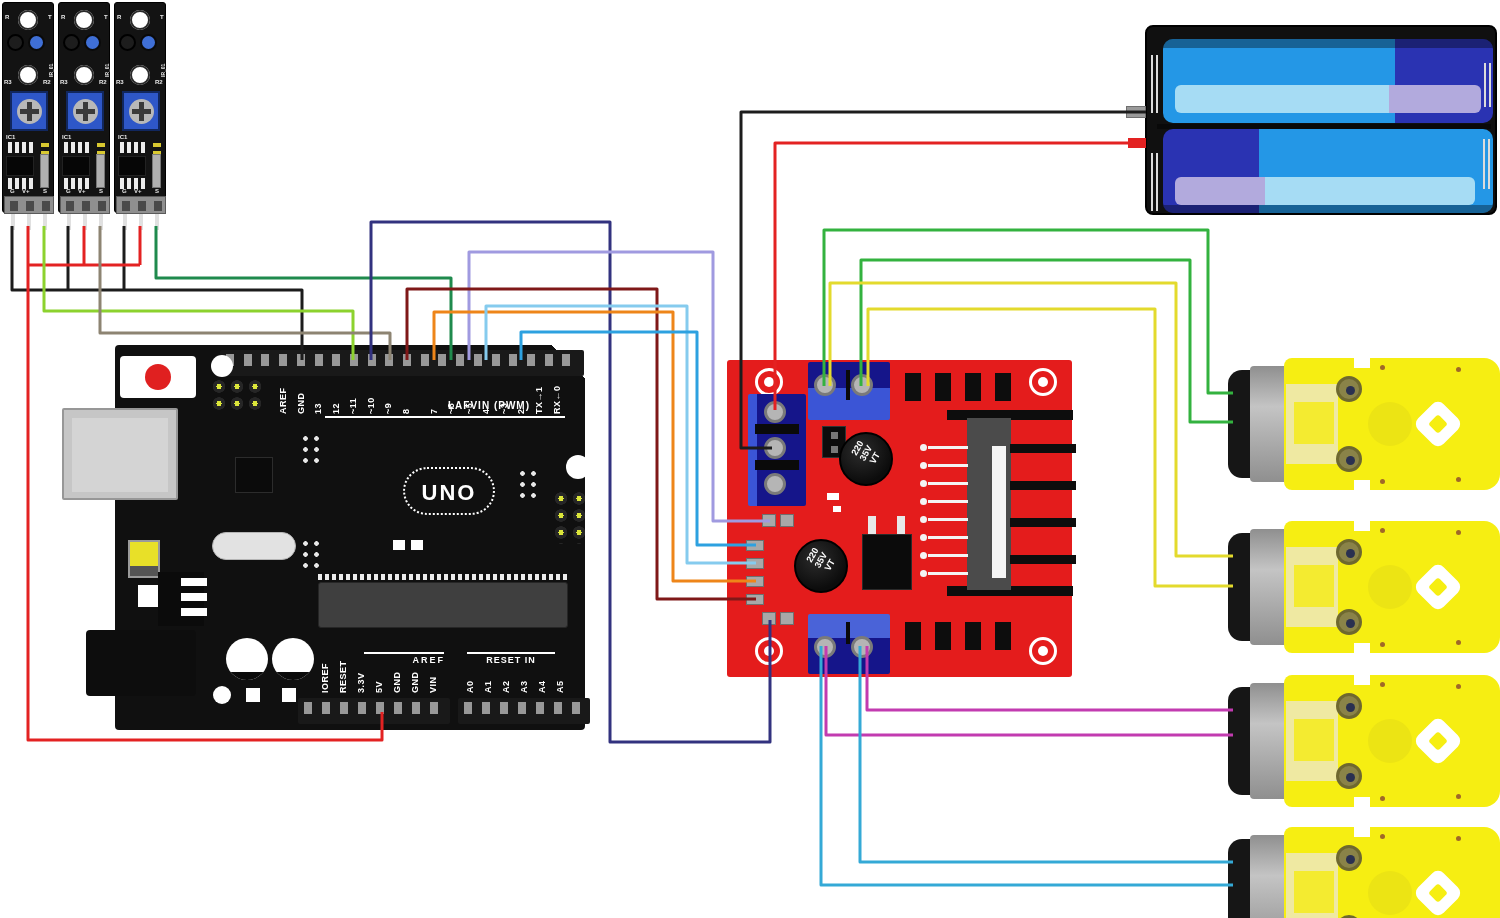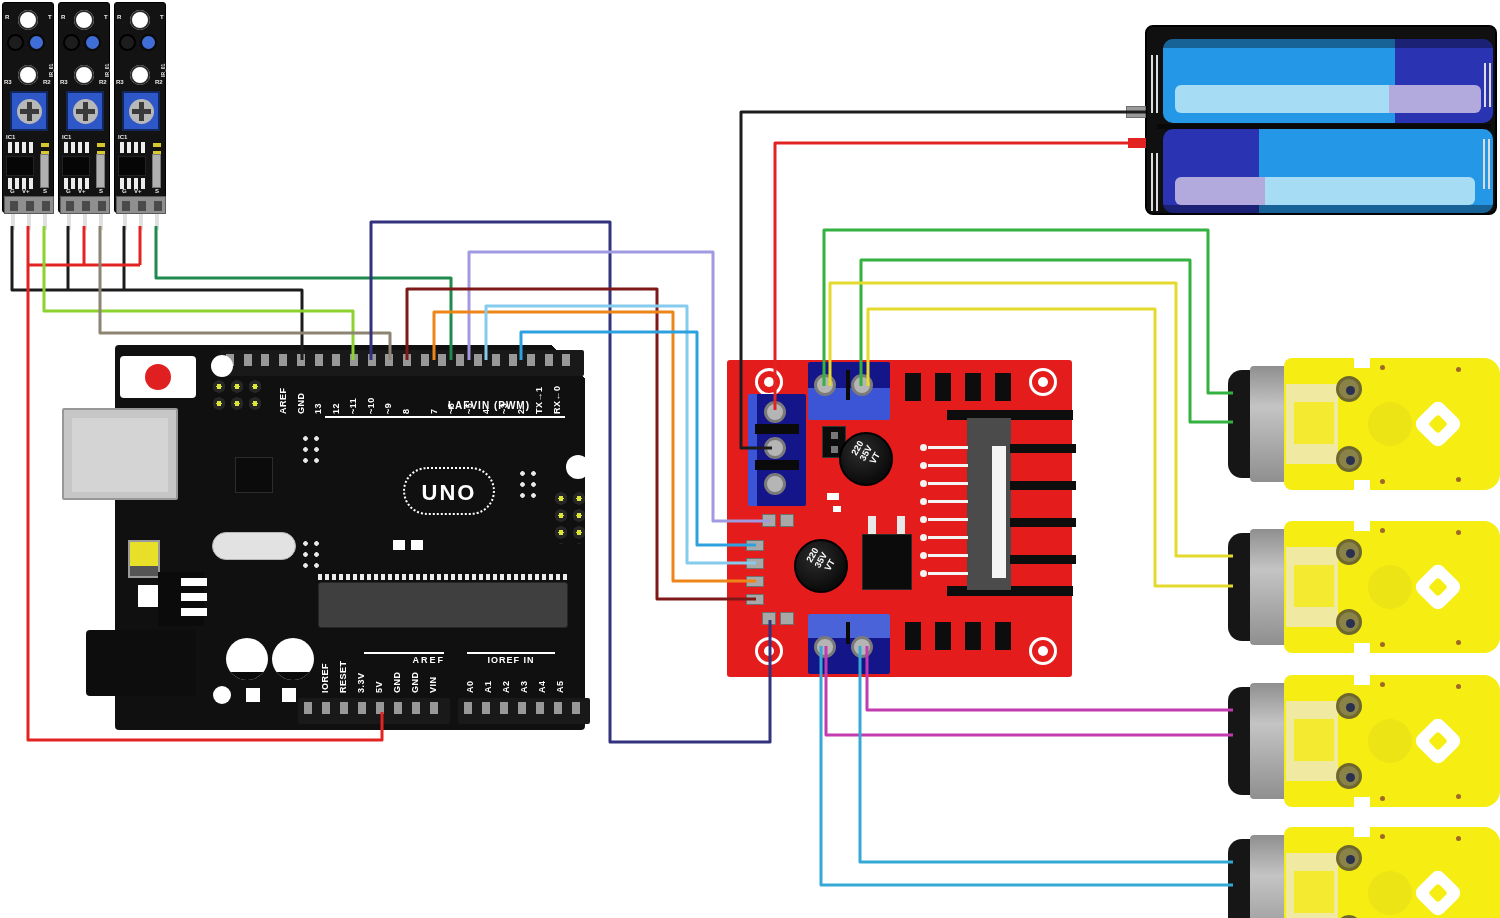--- a/index.html
+++ b/index.html
@@ -147,21 +147,21 @@
     </div>
     <div style="left:157px;top:293px;width:42px;height:42px;border-radius:50%;background:#fff;overflow:hidden;">
       <div style="left:0;top:34px;width:42px;height:8px;background:#0a0a0a;"></div>
     </div>
     <div style="left:98px;top:341px;width:18px;height:18px;border-radius:50%;background:#fff;"></div>
     <div style="left:131px;top:343px;width:14px;height:14px;background:#fff;"></div>
     <div style="left:167px;top:343px;width:14px;height:14px;background:#fff;"></div>
 
     <div class="hlabel" style="left:250px;top:310px;width:80px;text-align:right;letter-spacing:2px;">AREF</div>
     <div style="left:249px;top:307px;width:80px;height:2px;background:#fff;"></div>
-    <div class="hlabel" style="left:352px;top:310px;width:88px;text-align:center;letter-spacing:1px;">IOREF IN</div>
+    <div class="hlabel" style="left:352px;top:310px;width:88px;text-align:center;letter-spacing:1px;">RESET IN</div>
     <div style="left:352px;top:307px;width:88px;height:2px;background:#fff;"></div>
 
     <div style="left:183px;top:353px;width:152px;height:26px;background:#191919;border-radius:2px;">
       <div class="pins18" style="left:6px;top:4px;width:144px;height:12px;"></div>
     </div>
     <div style="left:343px;top:353px;width:132px;height:26px;background:#191919;border-radius:2px;">
       <div class="pins18" style="left:6px;top:4px;width:124px;height:12px;"></div>
     </div>
   <div class="vlabel" style="left: 163px; top: 69px;">AREF</div>
       <div class="vlabel" style="left: 181px; top: 69px;">GND</div>

